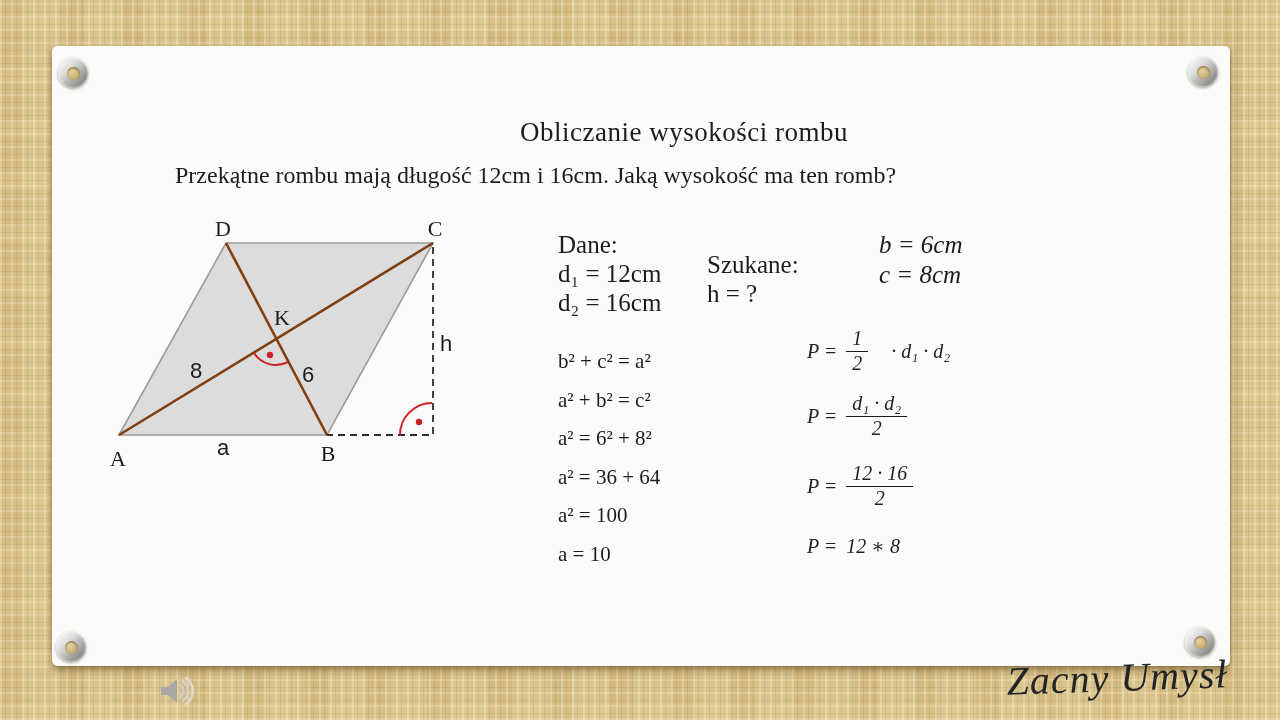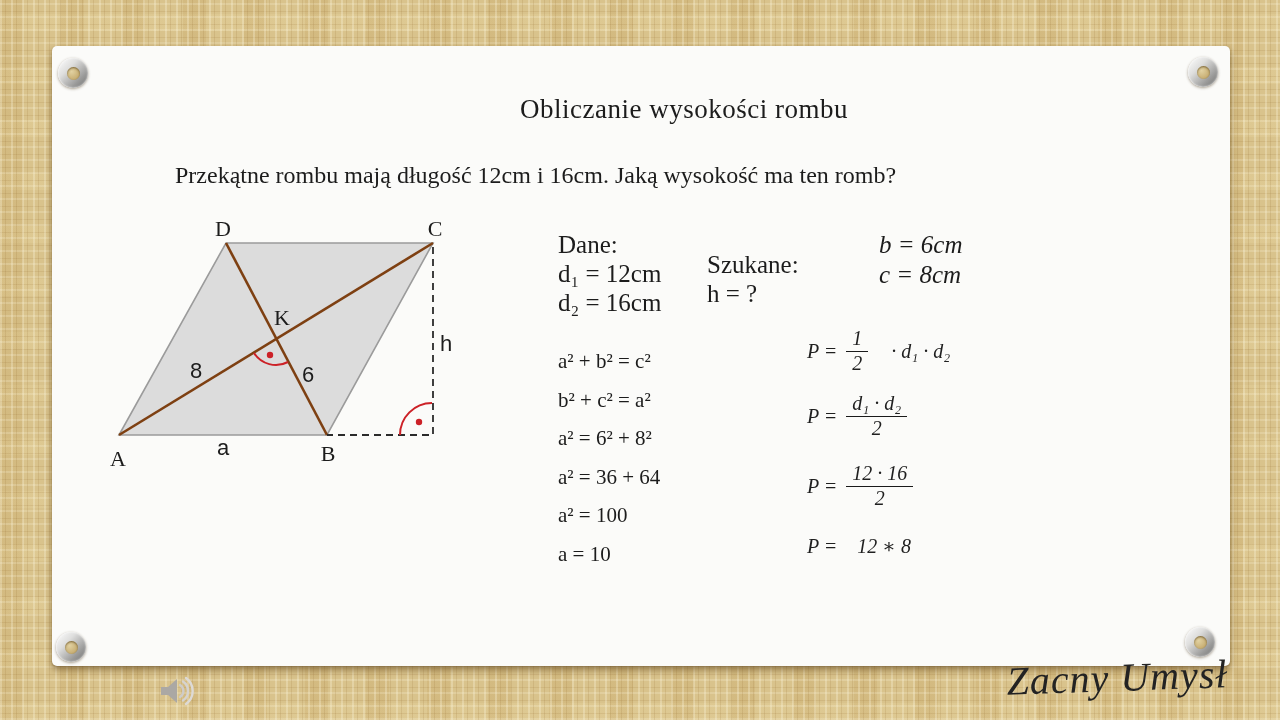--- a/index.html
+++ b/index.html
@@ -29,21 +29,21 @@
     box-shadow: 0 1px 3px rgba(60,40,10,0.45), inset 0 0 2px rgba(255,255,255,0.9);
     display: flex; align-items: center; justify-content: center;
   }
   .screw::after {
     content: ""; width: 13px; height: 13px; border-radius: 50%;
     background: radial-gradient(circle at 35% 35%, #e2d2a2, #c9b075 65%, #a98f50 100%);
     box-shadow: inset 0 1px 2px rgba(80,60,20,0.65);
   }
 
   .slide-title {
-    position: absolute; left: 52px; top: 48px; width: 1160px;
+    position: absolute; left: 52px; top: 71px; width: 1160px;
     text-align: center; font-size: 27px; letter-spacing: 0.5px;
   }
   .problem-text {
     position: absolute; left: 123px; top: 116px; font-size: 24px;
   }
 
   .diagram-svg { position: absolute; left: 95px; top: 215px; }
   .diagram-svg text { font-family: "Liberation Serif", "DejaVu Serif", serif; font-size: 22px; fill: #1c1c1c; }
   .diagram-svg text.sans { font-family: "Liberation Sans", "DejaVu Sans", sans-serif; }
   .diagram-svg polygon { stroke: #9b9b9b; stroke-width: 1.6; }
@@ -113,22 +113,22 @@
     <div class="col col-szukane">
       <div>Szukane:</div>
       <div>h = ?</div>
     </div>
     <div class="col col-bc">
       <div>b = 6cm</div>
       <div>c = 8cm</div>
     </div>
 
     <div class="steps">
+      <div>b² + c² = a²</div>
       <div>a² + b² = c²</div>
-      <div>b² + c² = a²</div>
       <div>a² = 6² + 8²</div>
       <div>a² = 36 + 64</div>
       <div>a² = 100</div>
       <div>a = 10</div>
     </div>
 
     <div class="formula f1">
       <span class="lhs">P =</span>
       <span class="frac">
         <span class="num">1</span>
@@ -145,21 +145,21 @@
     </div>
     <div class="formula f3">
       <span class="lhs">P =</span>
       <span class="frac">
         <span class="num">12 · 16</span>
         <span class="den">2</span>
       </span>
     </div>
     <div class="formula f4">
       <span class="lhs">P =</span>
-      <span class="rhs" style="margin-left:11px">12 ∗ 8</span>
+      <span class="rhs" style="margin-left:0">12 ∗ 8</span>
     </div>
 
     <svg class="speaker" width="38" height="36" viewBox="0 0 38 36">
       <path d="M5 14 h7 l9 -8 v24 l-9 -8 h-7 z" fill="#aba8a4"></path>
       <path d="M24 12 a7 7 0 0 1 0 12" fill="none" stroke="#cfccc8" stroke-width="2.4" stroke-linecap="round"></path>
       <path d="M27 8.5 a11.5 11.5 0 0 1 0 19" fill="none" stroke="#d6d3cf" stroke-width="2.4" stroke-linecap="round"></path>
       <path d="M30 5 a16 16 0 0 1 0 26" fill="none" stroke="#dddad6" stroke-width="2.4" stroke-linecap="round"></path>
     </svg>
 
     <div class="signature">Zacny Umysł</div>

